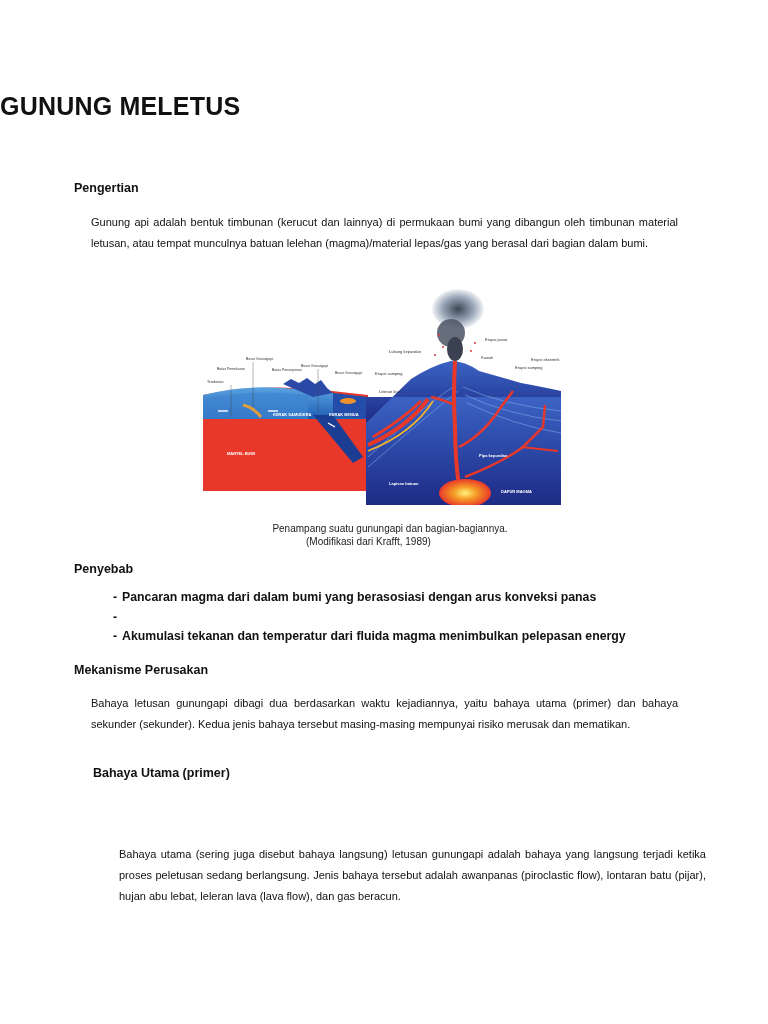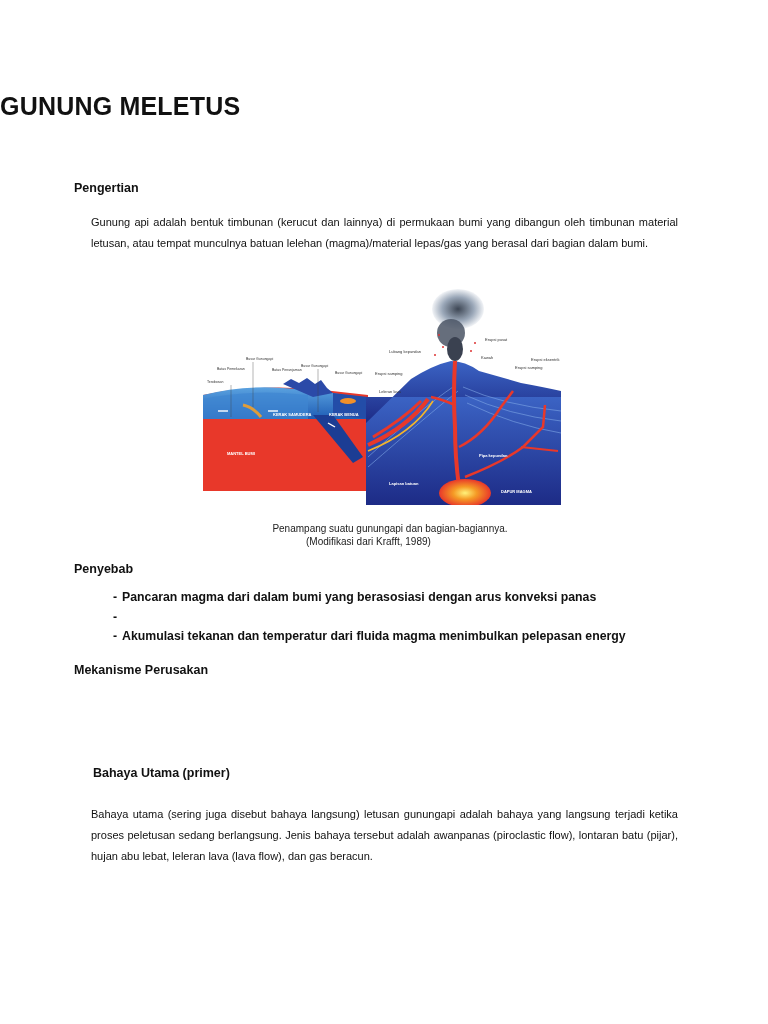--- a/index.html
+++ b/index.html
@@ -142,17 +142,18 @@
     <li>
       <span class="dash">-</span>
     </li>
     <li>
       <span class="dash">-</span>
       <span class="btxt">Akumulasi tekanan dan temperatur dari fluida magma menimbulkan pelepasan energy</span>
     </li>
   </ul>
 
   <div class="heading" style="top:663px;">Mekanisme Perusakan</div>
+  <div class="para" style="top:693px;">Bahaya letusan gunungapi dibagi dua berdasarkan waktu kejadiannya, yaitu bahaya utama (primer) dan bahaya sekunder (sekunder). Kedua jenis bahaya tersebut masing-masing mempunyai risiko merusak dan mematikan.</div>
 
   <div class="heading" style="top:766px; left:93px;">Bahaya Utama (primer)</div>
-  <div class="para" style="top:804px;">Bahaya utama (sering juga disebut bahaya langsung) letusan gunungapi adalah bahaya yang langsung terjadi ketika proses peletusan sedang berlangsung. Jenis bahaya tersebut adalah awanpanas (piroclastic flow), lontaran batu (pijar), hujan abu lebat, leleran lava (lava flow), dan gas beracun.</div>
+  <div class="para" style="top:844px;margin-left:28px;">Bahaya utama (sering juga disebut bahaya langsung) letusan gunungapi adalah bahaya yang langsung terjadi ketika proses peletusan sedang berlangsung. Jenis bahaya tersebut adalah awanpanas (piroclastic flow), lontaran batu (pijar), hujan abu lebat, leleran lava (lava flow), dan gas beracun.</div>
 
 </div>
 
 </body></html>

